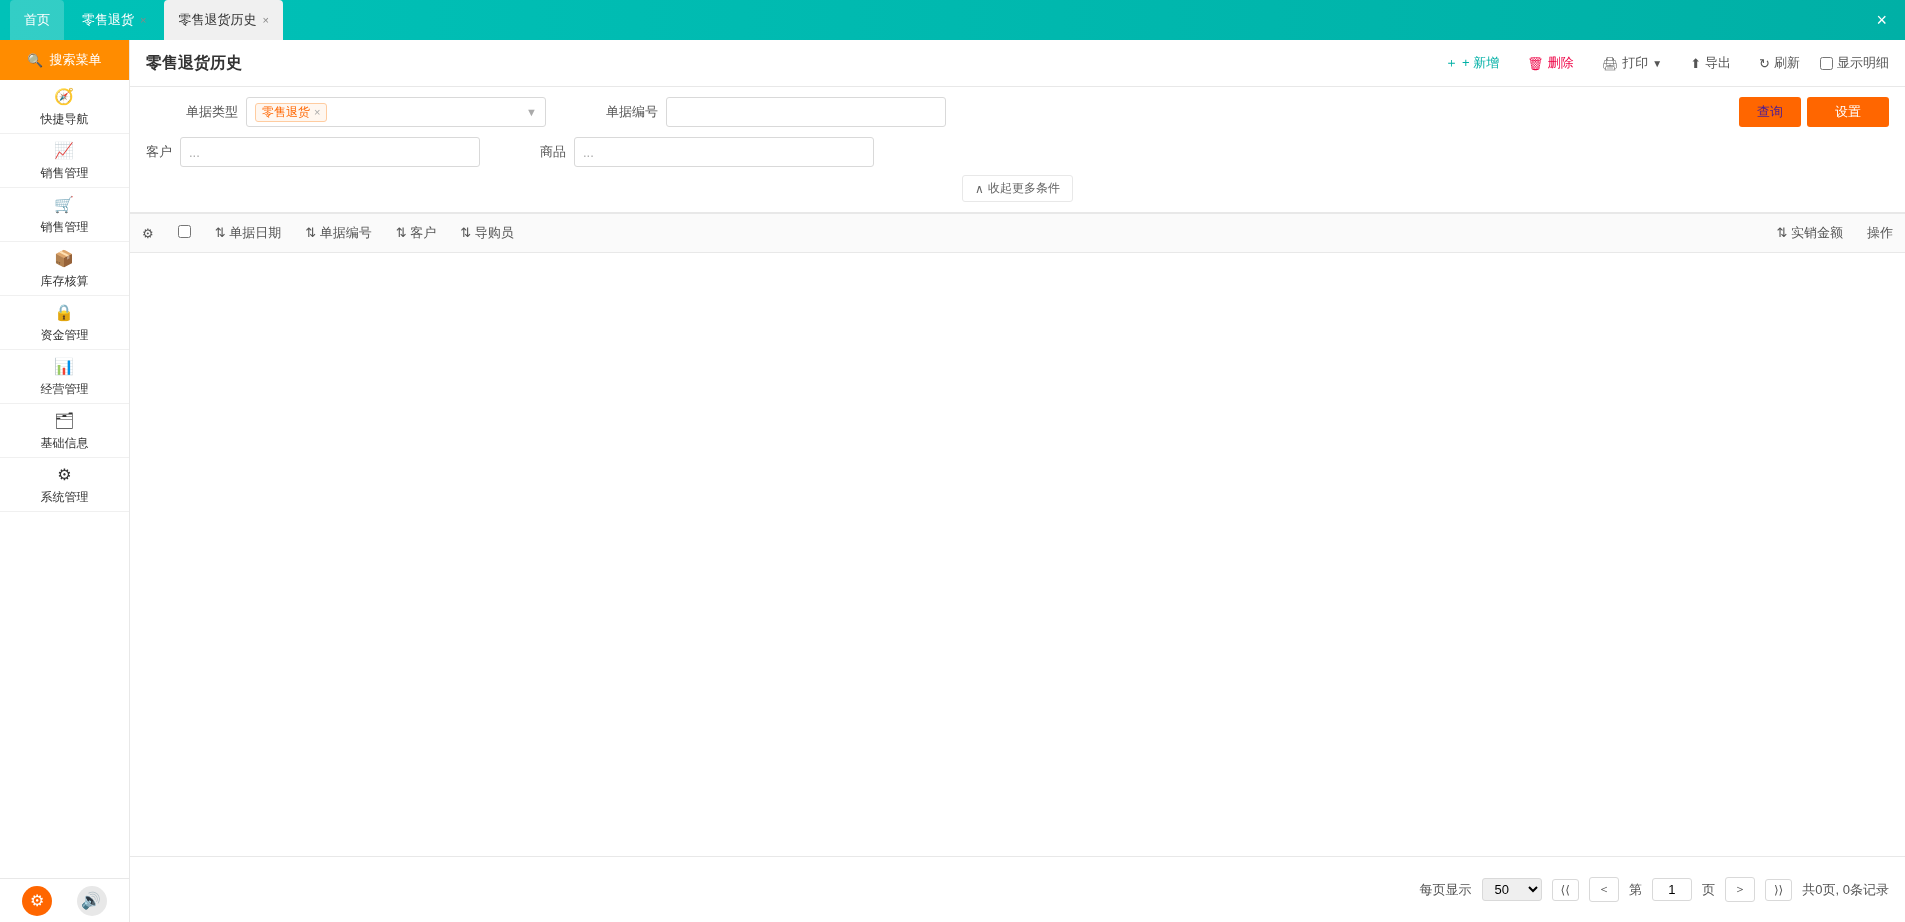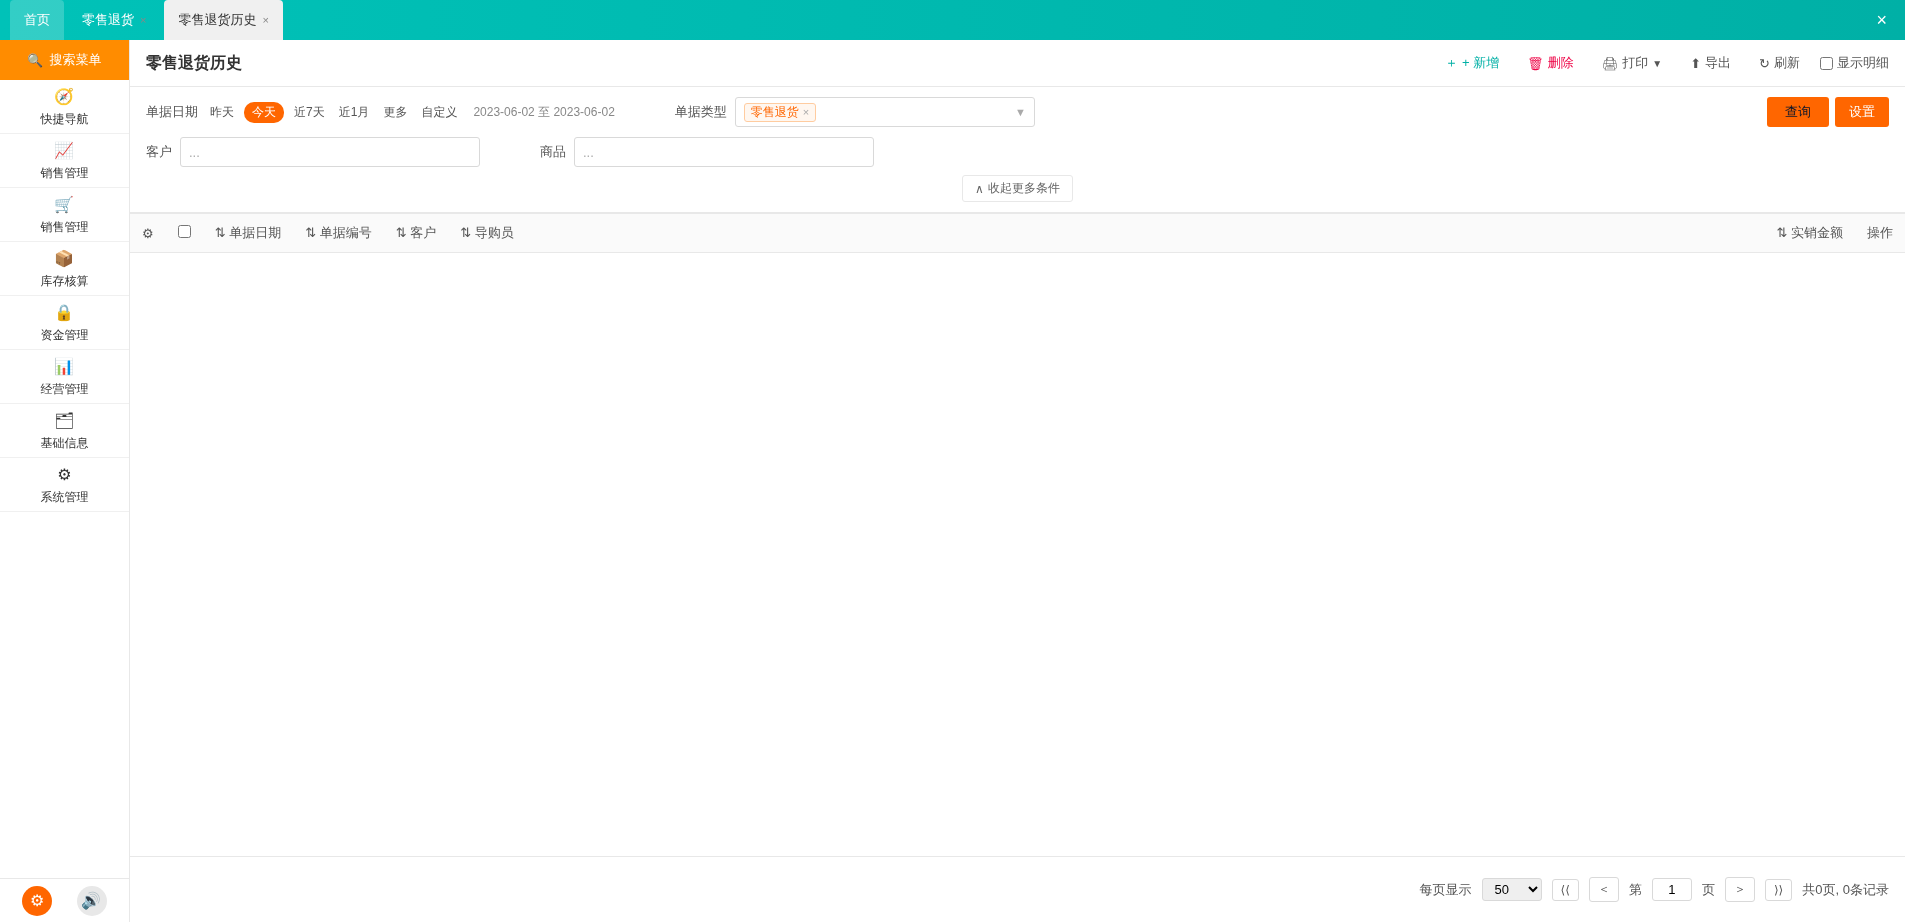--- a/index.html
+++ b/index.html
@@ -153,33 +153,33 @@
       font-size: 13px;
       color: #555;
       cursor: pointer;
       padding: 4px 8px;
       border-radius: 3px;
     }
     .toolbar-btn.new { color: #00b0a6; }
     .toolbar-btn.delete { color: #e04; }
     .btn-query {
       background: #ff6600;
-      color: #0f172a;
+      color: #4c1d95;
       border: none;
       padding: 6px 18px;
       border-radius: 3px;
       cursor: pointer;
       font-size: 13px;
       text-align: right;
     }
     .btn-setting {
       background: #ff6600;
       color: #fff;
       border: none;
-      padding: 5px 14px;
+      padding: 5px 28px;
       border-radius: 3px;
       cursor: pointer;
       font-size: 13px;
     }
     .checkbox-label {
       display: flex;
       align-items: center;
       gap: 4px;
       font-size: 13px;
       color: #555;
@@ -474,44 +474,36 @@
         <label class="checkbox-label">
           <input type="checkbox" style="">
           <span>显示明细</span>
         </label>
       </div>
     </div>
 
     <div class="filter-area">
       <div class="filter-row">
 
-        <div class="filter-item">
-          <span class="filter-label">单据日期</span>
-          <div class="date-options">
-            <span class="date-opt">昨天</span>
-            <span class="date-opt active">今天</span>
-            <span class="date-opt">近7天</span>
-            <span class="date-opt">近1月</span>
-            <span class="date-opt">更多</span>
-            <span class="date-opt">自定义</span>
-          </div>
-          <span class="date-range">2023-06-02 至 2023-06-02</span>
-        </div>
 
         <div class="filter-item" style="margin-left:40px;">
           <span class="filter-label">单据类型</span>
           <div class="filter-tag-container" style="min-width:300px;">
             <div class="filter-tag">
               <span>零售退货</span>
               <span class="filter-tag-close">×</span>
             </div>
             <span class="filter-select-arrow">▼</span>
           </div>
         </div>
 
+        <div class="filter-item" style="margin-left:40px;">
+          <span class="filter-label">单据编号</span>
+          <input class="filter-input" style="min-width: 280px;">
+        </div>
 
         <div style="display:flex; gap:6px; margin-left:auto; flex-shrink:0;">
           <button class="btn-query">查询</button>
           <button class="btn-setting">设置</button>
         </div>
       </div>
 
       <div class="filter-row" style="margin-bottom:0;">
 
         <div class="filter-item">

